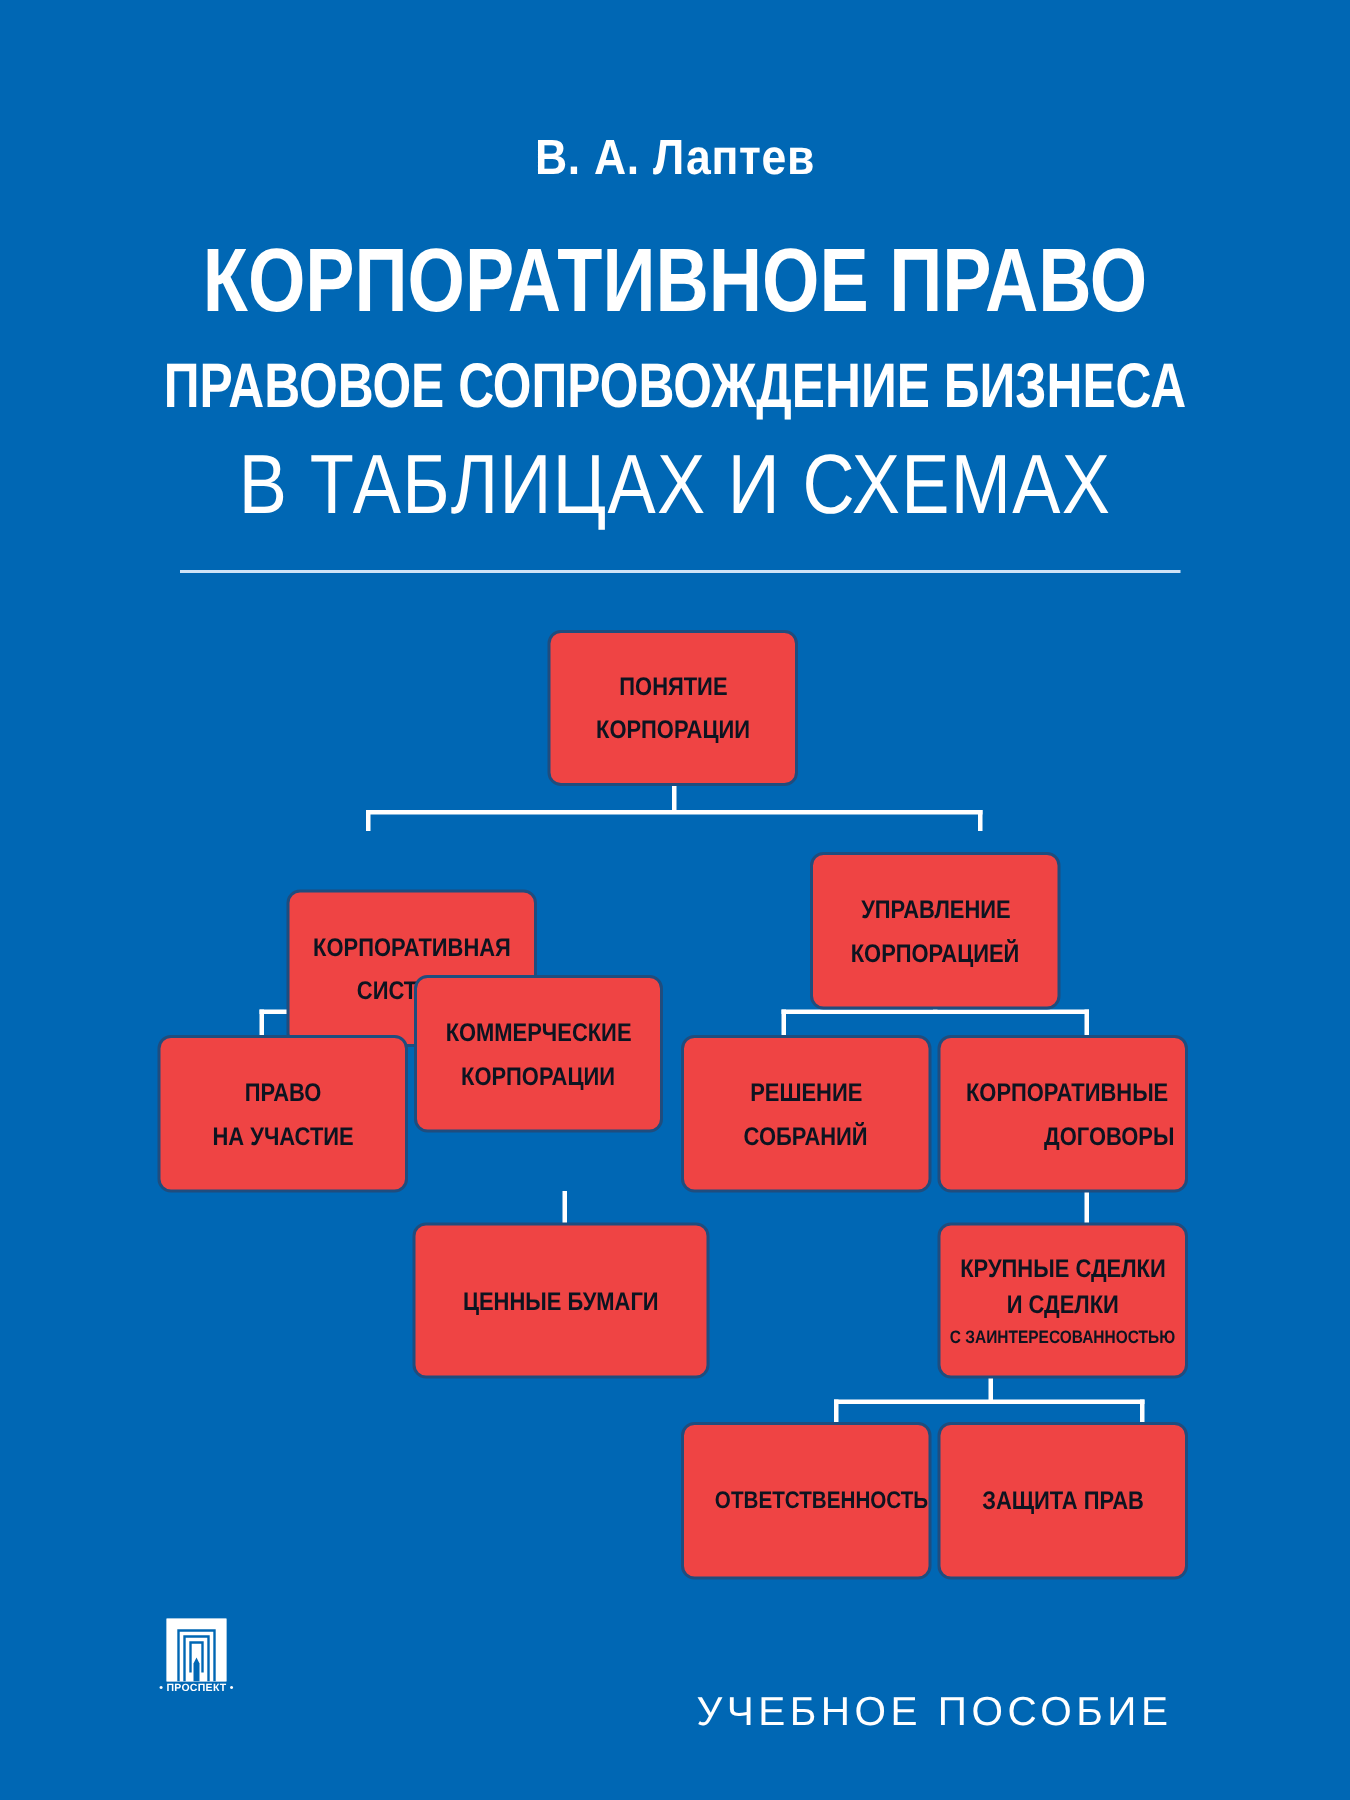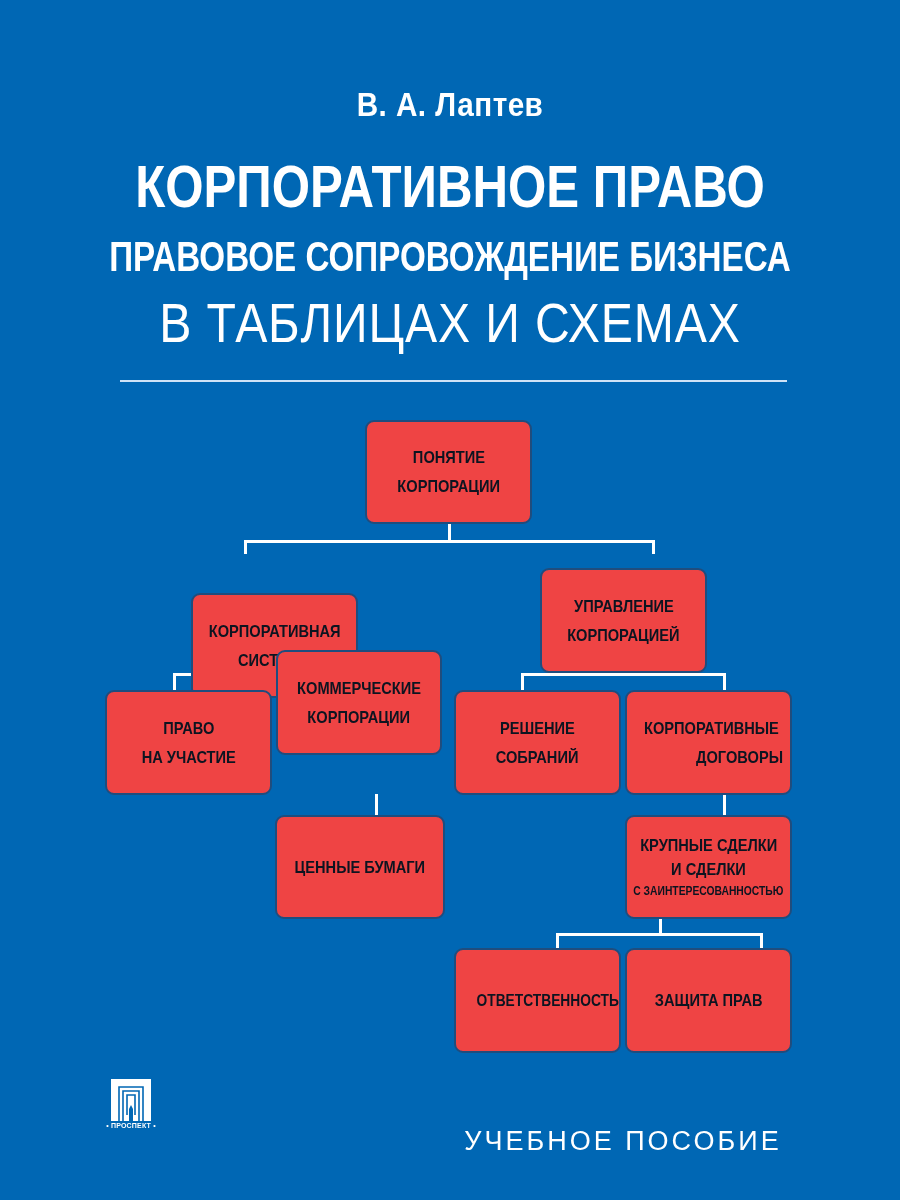--- a/index.html
+++ b/index.html
@@ -110,21 +110,21 @@
   <div class="box" style="left:105px; top:690px; width:167px; height:105px;">
     <span class="ln">ПРАВО</span>
     <span class="ln">НА УЧАСТИЕ</span>
   </div>
 
   <div class="box" style="left:276px; top:650px; width:166px; height:105px;">
     <span class="ln">КОММЕРЧЕСКИЕ</span>
     <span class="ln">КОРПОРАЦИИ</span>
   </div>
 
-  <div class="box" style="left:275px; top:815px; width:170px; height:104px;">
+  <div class="box" style="left:275px; top:815px; width:198px; height:104px;">
     <span class="ln">ЦЕННЫЕ БУМАГИ</span>
   </div>
 
   <div class="box" style="left:454px; top:690px; width:167px; height:105px;">
     <span class="ln">РЕШЕНИЕ</span>
     <span class="ln">СОБРАНИЙ</span>
   </div>
 
   <div class="box" style="left:625px; top:690px; width:167px; height:105px;align-items:flex-end;">
     <span class="ln">КОРПОРАТИВНЫЕ</span>

